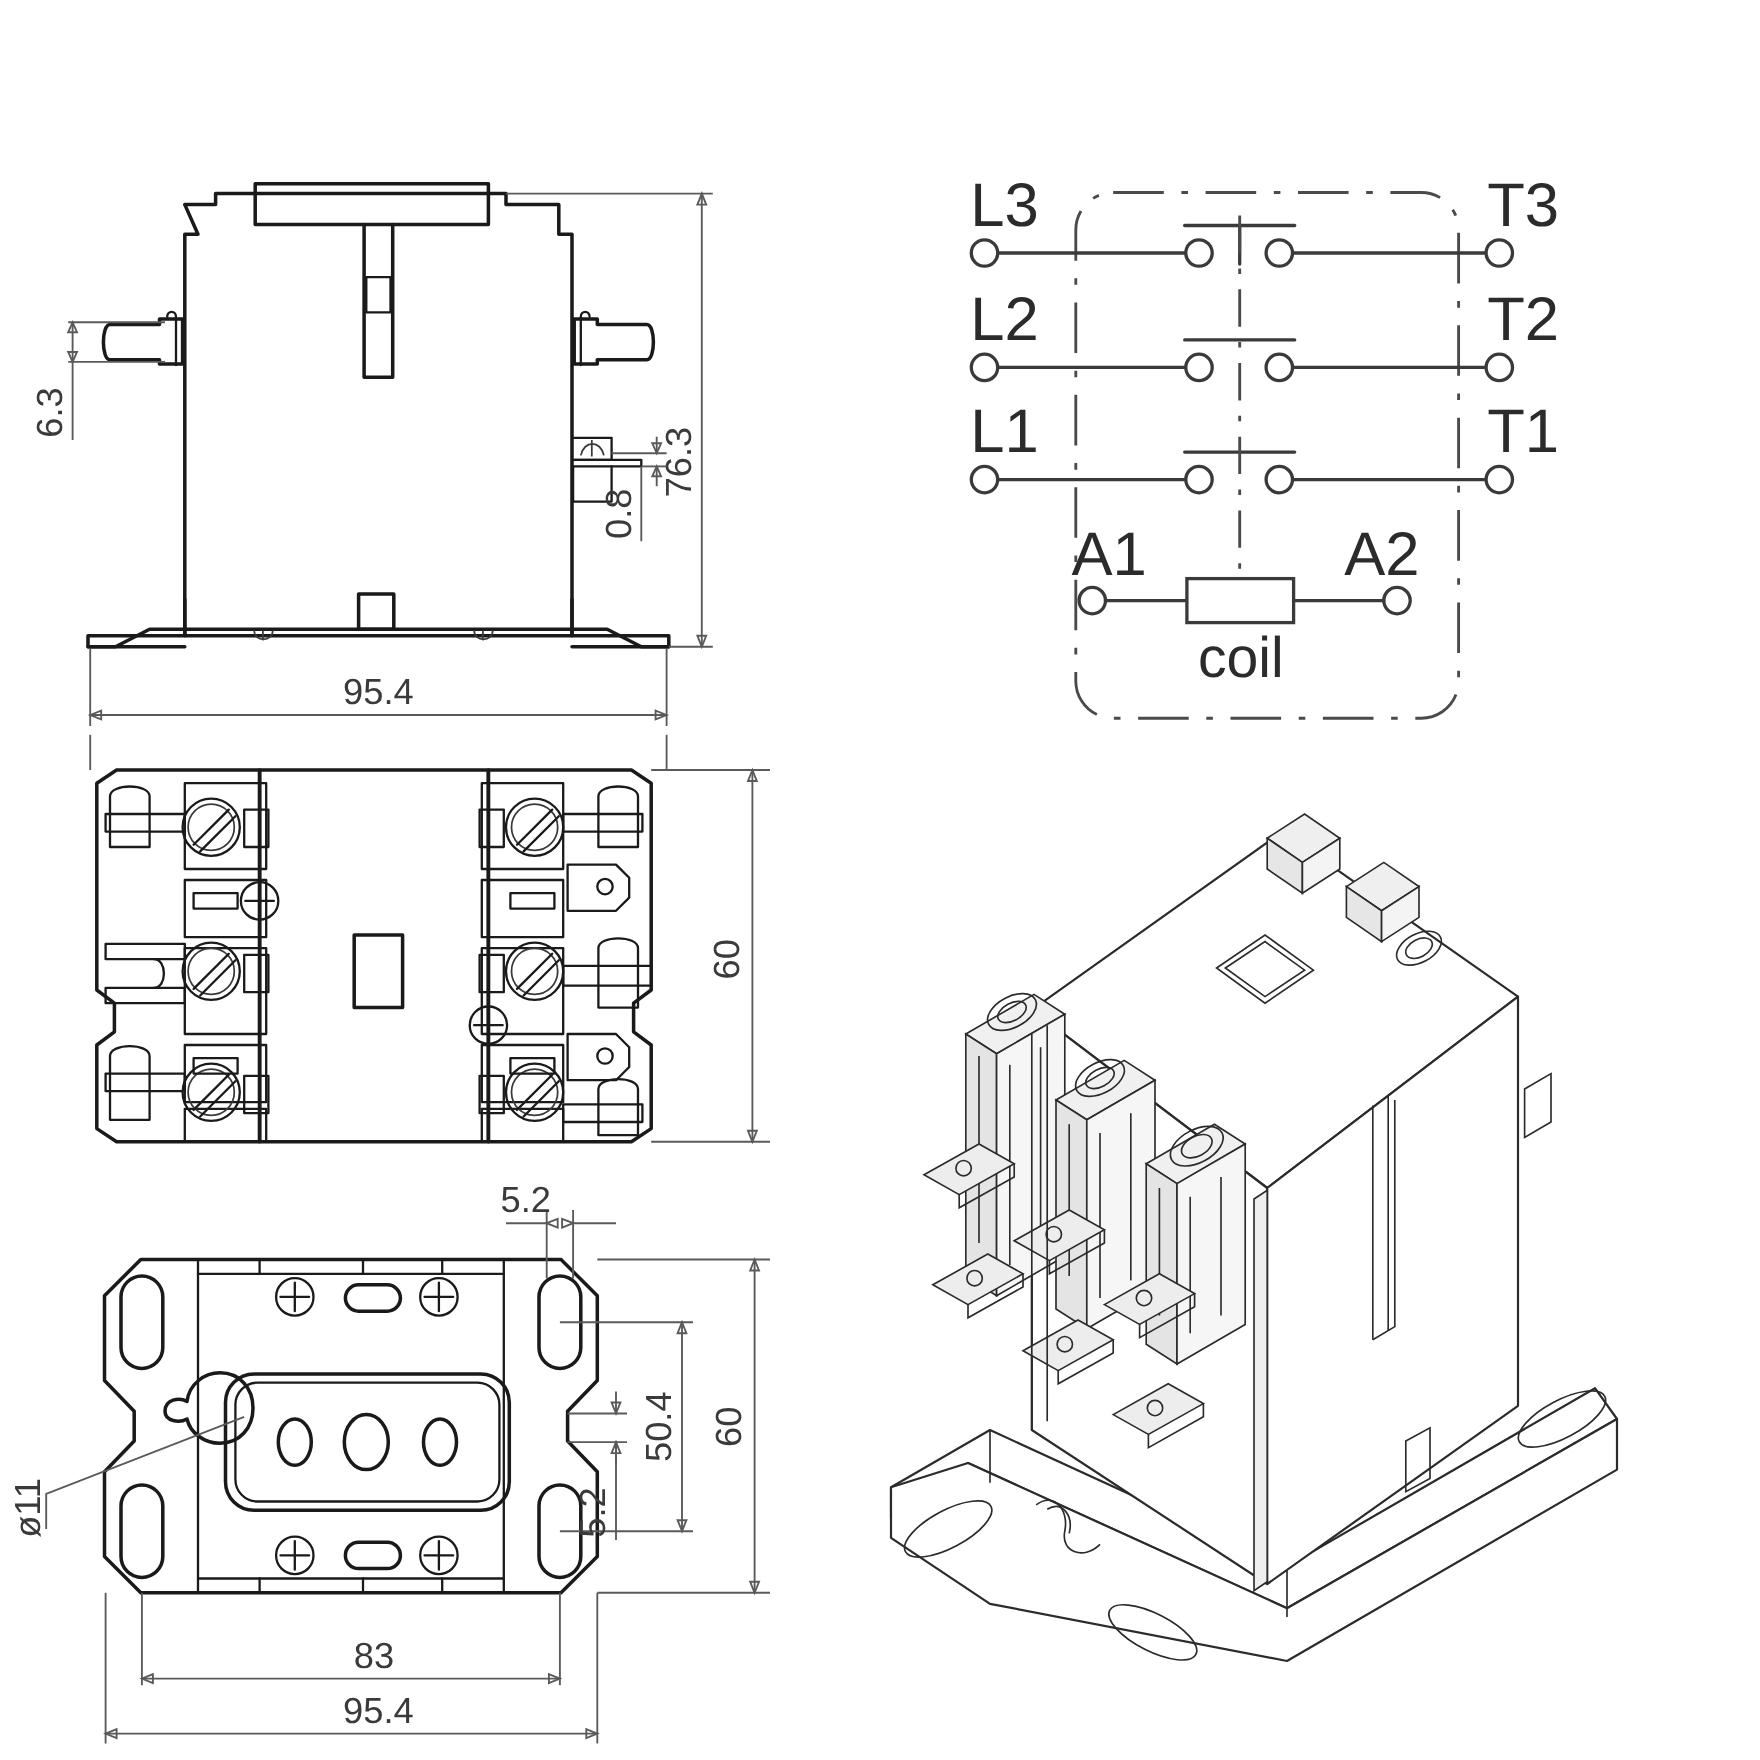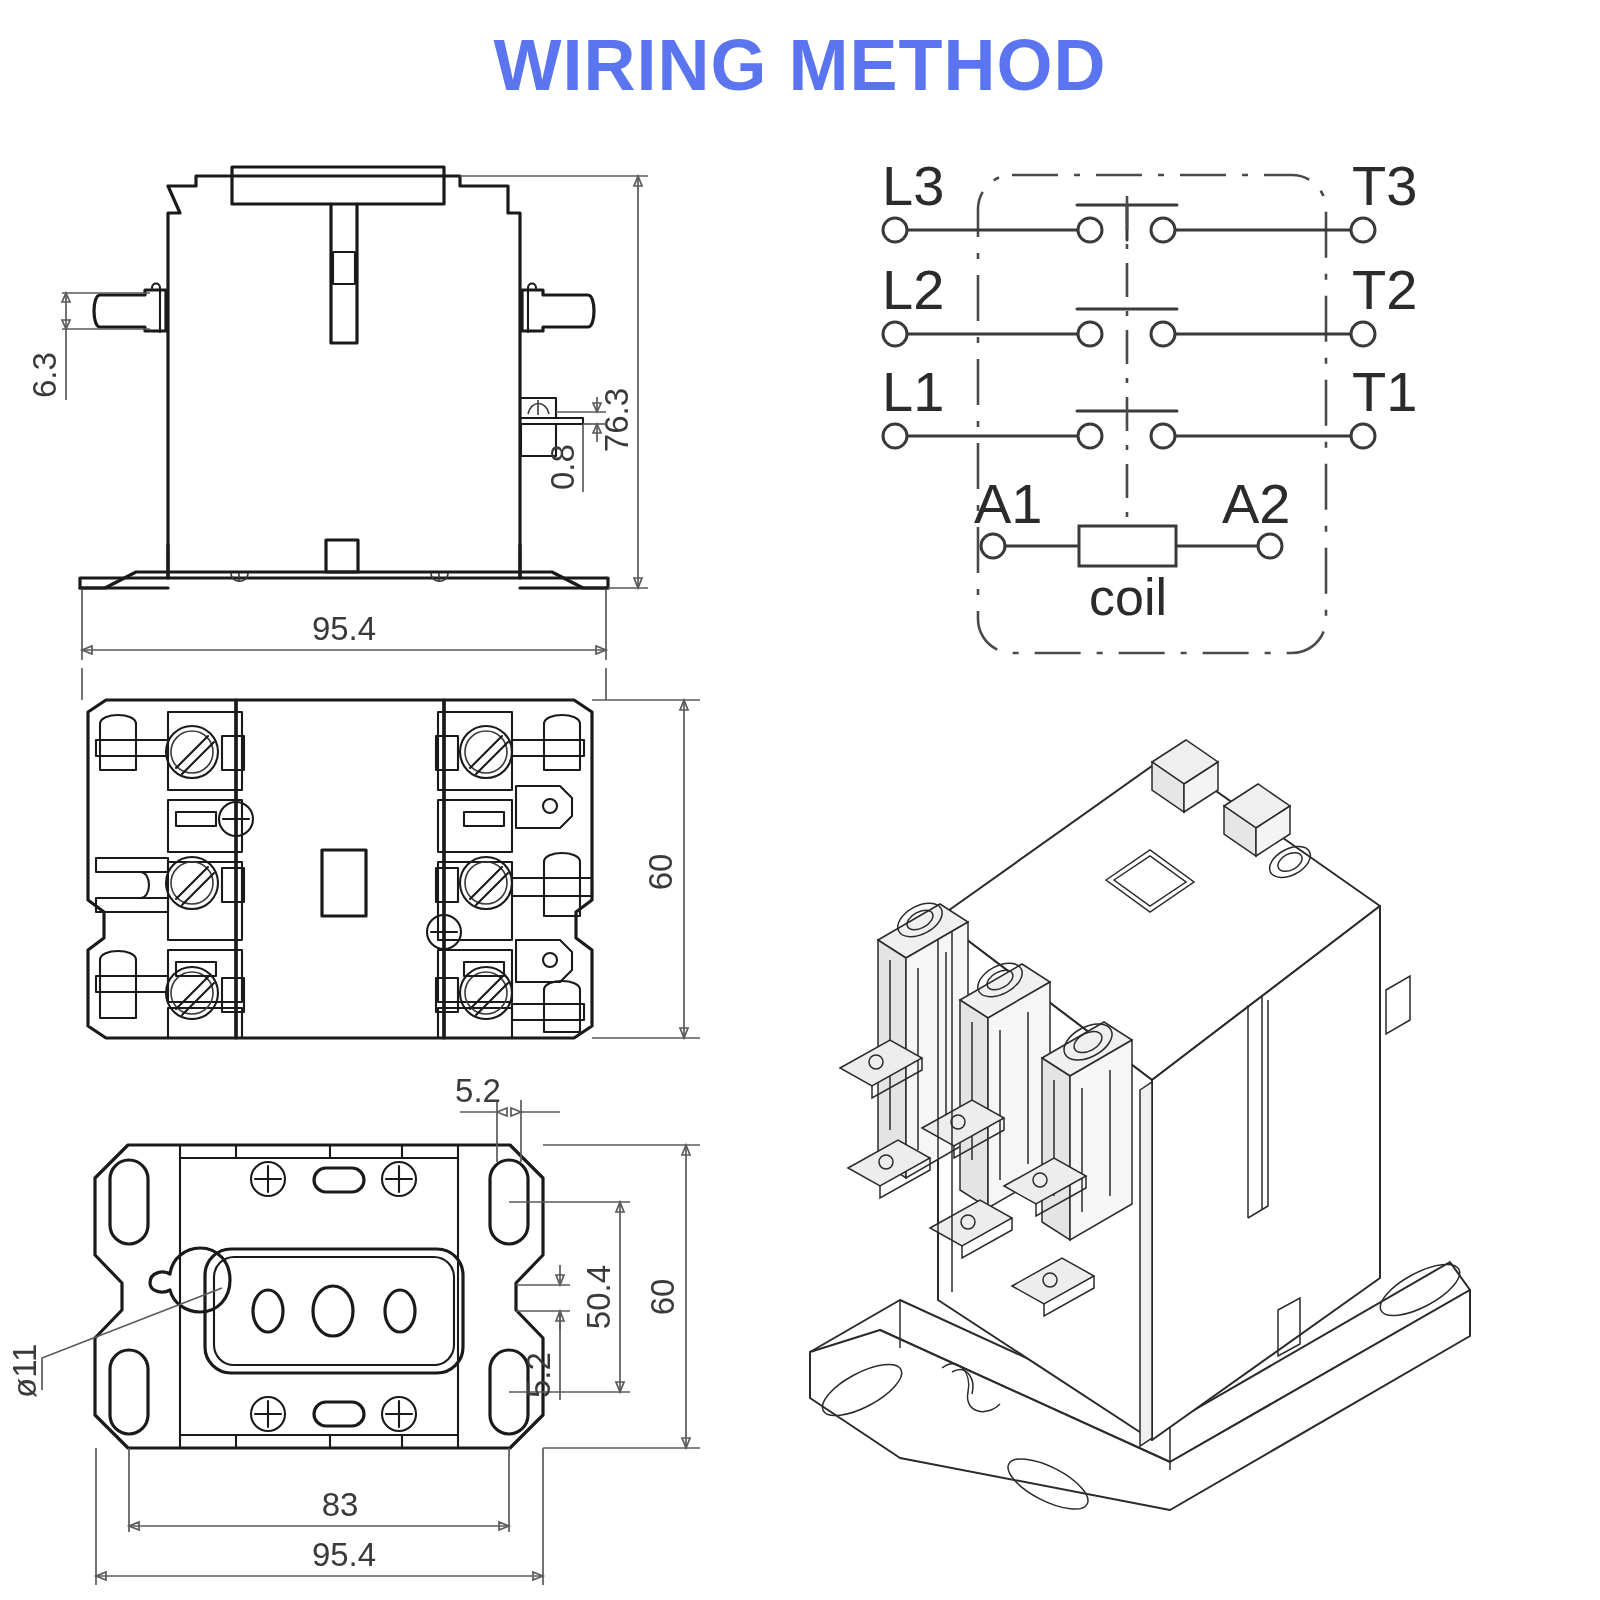--- a/index.html
+++ b/index.html
@@ -37,21 +37,20 @@
   .term{fill:#ffffff;stroke:#3a3a3a;stroke-width:3.0;}
   .iso{fill:#ffffff;stroke:#2b2b2b;stroke-width:2.0;stroke-linejoin:round;}
   .isothin{fill:none;stroke:#2b2b2b;stroke-width:1.5;}
   .isofill{fill:#efefef;stroke:#2b2b2b;stroke-width:1.5;}
 </style>
 </head>
 <body>
 
 <div id="page">
 
-  <div class="title">WIRING METHOD</div>
 
   <div class="svgwrap">
   <svg width="1600" height="1600" viewBox="0 0 1600 1600" xmlns="http://www.w3.org/2000/svg">
 
     <g>
 
       <path class="ln" d="M168 186 L196 186 L196 176 L460 176 L460 186 L508 186
                           L508 213 L520 213 L520 578
                           L168 578 L168 213 L180 213 Z"></path>
 

